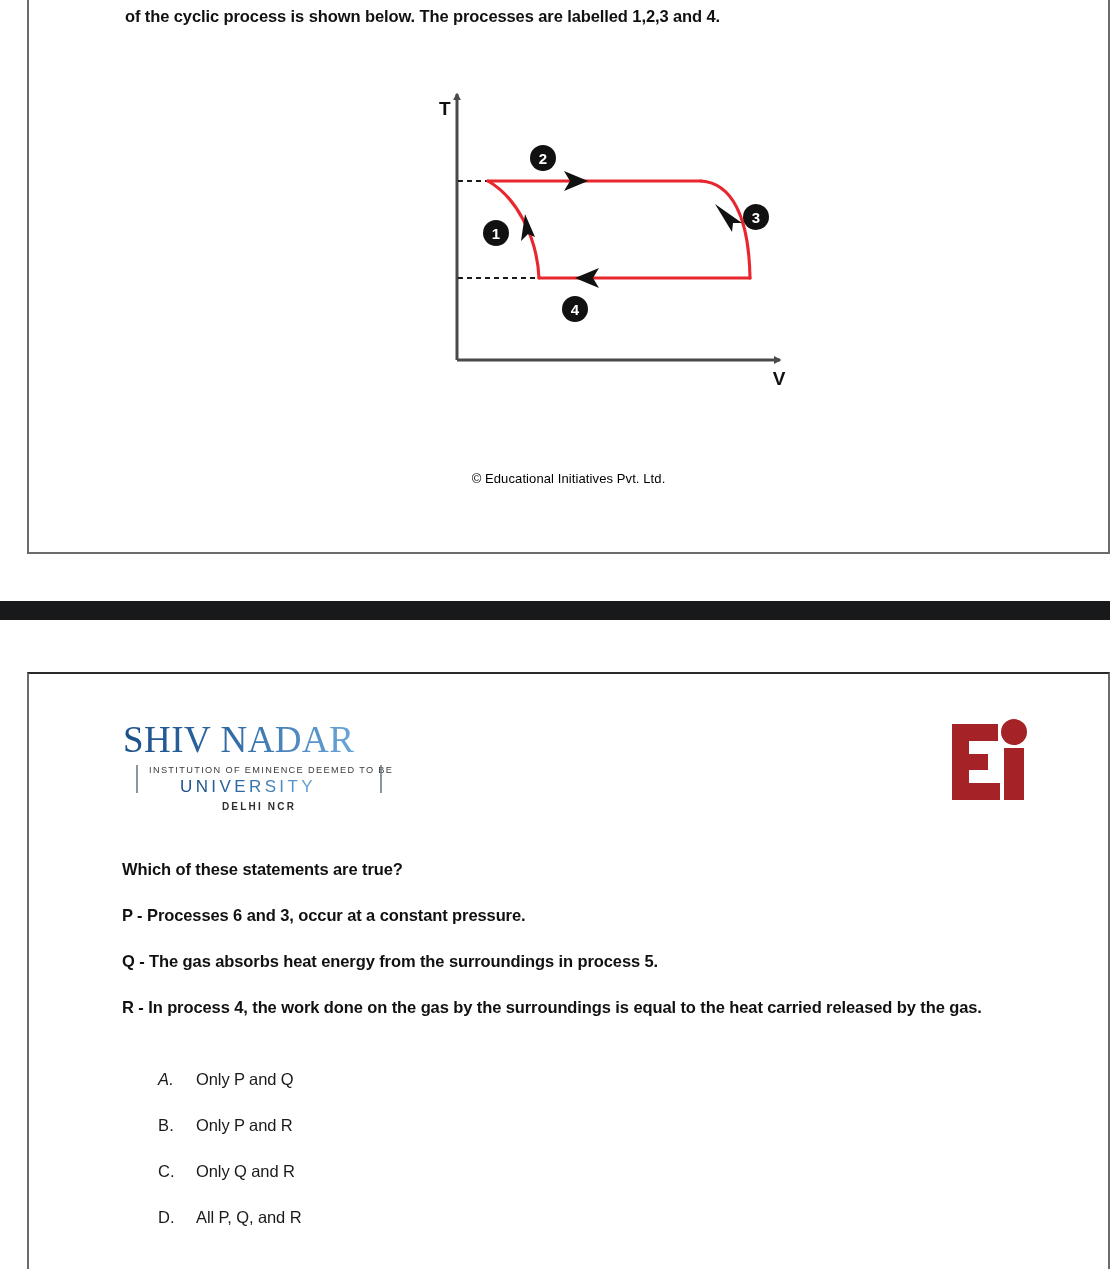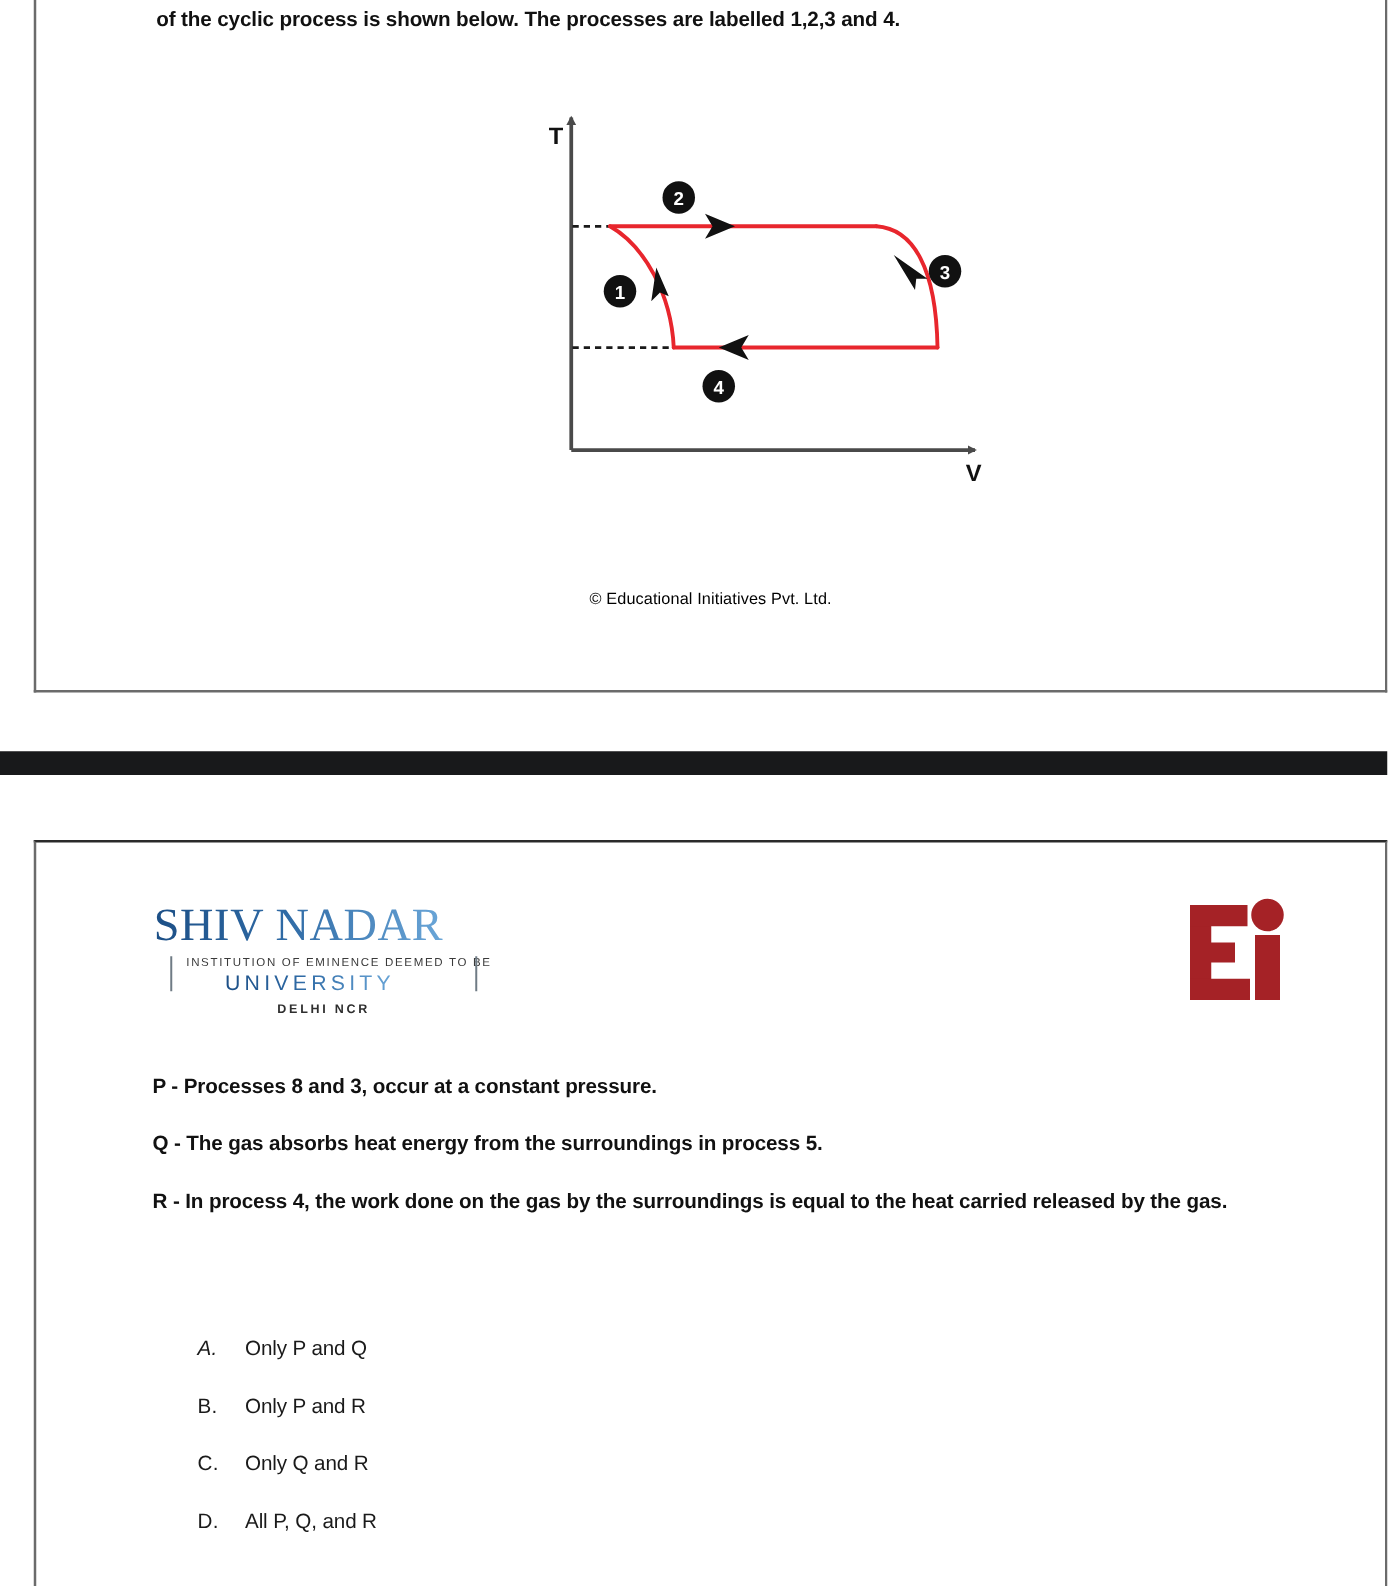--- a/index.html
+++ b/index.html
@@ -239,21 +239,22 @@
       <rect x="2" y="36" width="36" height="16"></rect>
       <rect x="2" y="65" width="48" height="17"></rect>
 
       <rect x="54" y="30" width="20" height="52"></rect>
       <circle cx="64" cy="14" r="13"></circle>
     </g>
   </svg>
 </div>
 
 <div class="q-block">
-  <div class="q-line">P - Processes 8 and 3, occur at a constant pressure.</div>
+  <div class="q-line">Which of these statements are true?</div>
+  <div class="q-line">P - Processes 6 and 3, occur at a constant pressure.</div>
   <div class="q-line">Q - The gas absorbs heat energy from the surroundings in process 5.</div>
   <div class="q-line">R - In process 4, the work done on the gas by the surroundings is equal to the heat carried released by the gas.</div>
 </div>
 
 <div class="options">
   <div class="option-row italic">
     <span class="option-key">A.</span>
     <span class="option-text">Only P and Q</span>
   </div>
   <div class="option-row">

